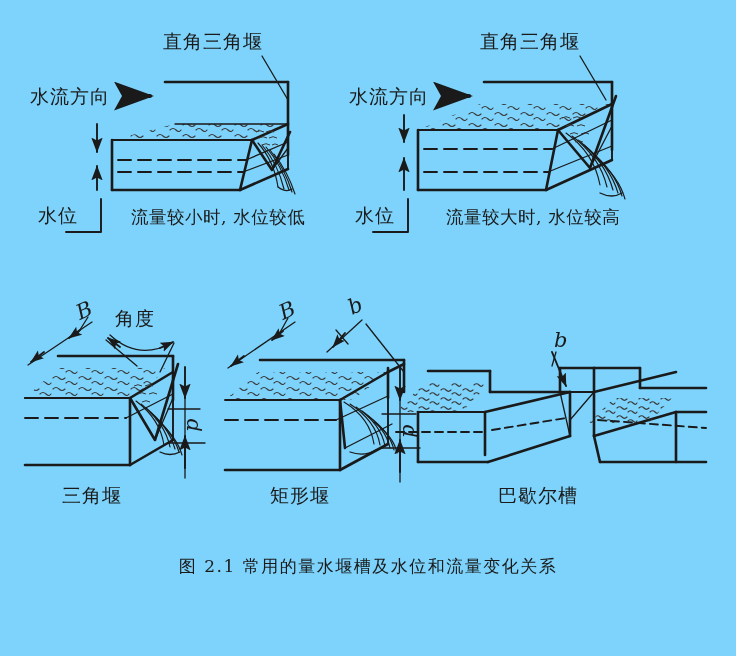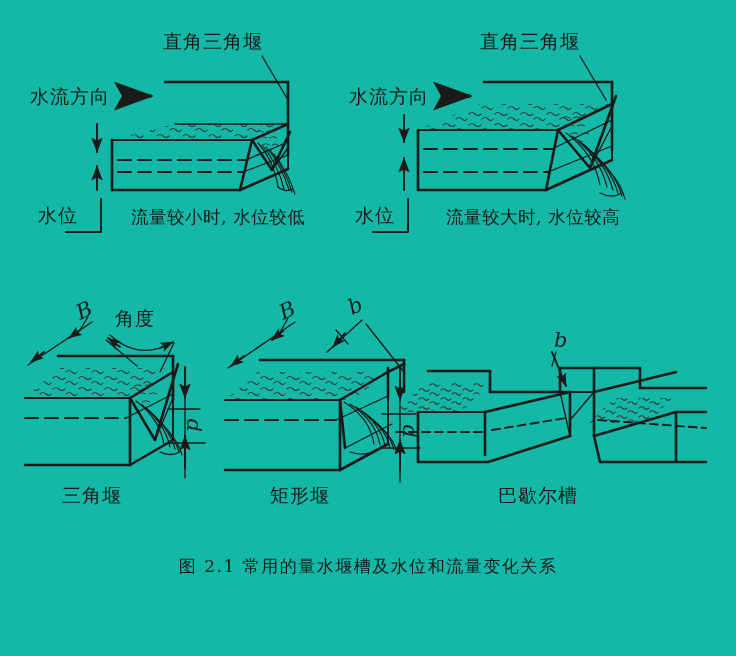--- a/index.html
+++ b/index.html
@@ -41,21 +41,21 @@
   .ital {
     font-family: "DejaVu Serif", "Liberation Serif", serif;
     font-style: italic;
     font-size: 21px;
     fill: #1a1a1a;
   }
 </style>
 </head>
 <body>
 
-<div id="page" style="background: #14b8a6;">
+<div id="page" style="background: #7dd3fc;">
 
   <svg id="figure-svg" viewBox="0 0 736 656">
 
     <defs>
       <marker id="ah" markerWidth="9" markerHeight="9" refX="7.6" refY="3" orient="auto">
         <path d="M0,0 L8,3 L0,6 L1.6,3 Z" fill="#1a1a1a"></path>
       </marker>
       <marker id="ahs" markerWidth="8" markerHeight="8" refX="6.6" refY="2.6" orient="auto">
         <path d="M0,0 L7,2.6 L0,5.2 L1.4,2.6 Z" fill="#1a1a1a"></path>
       </marker>

